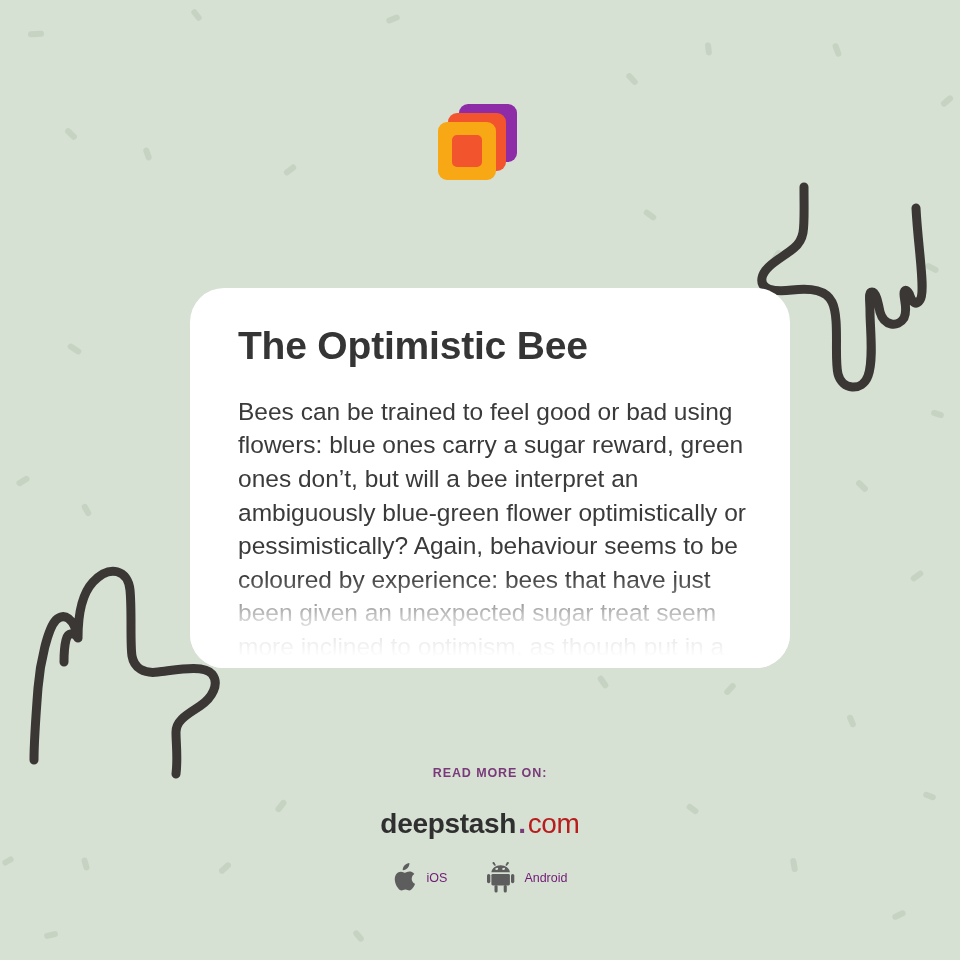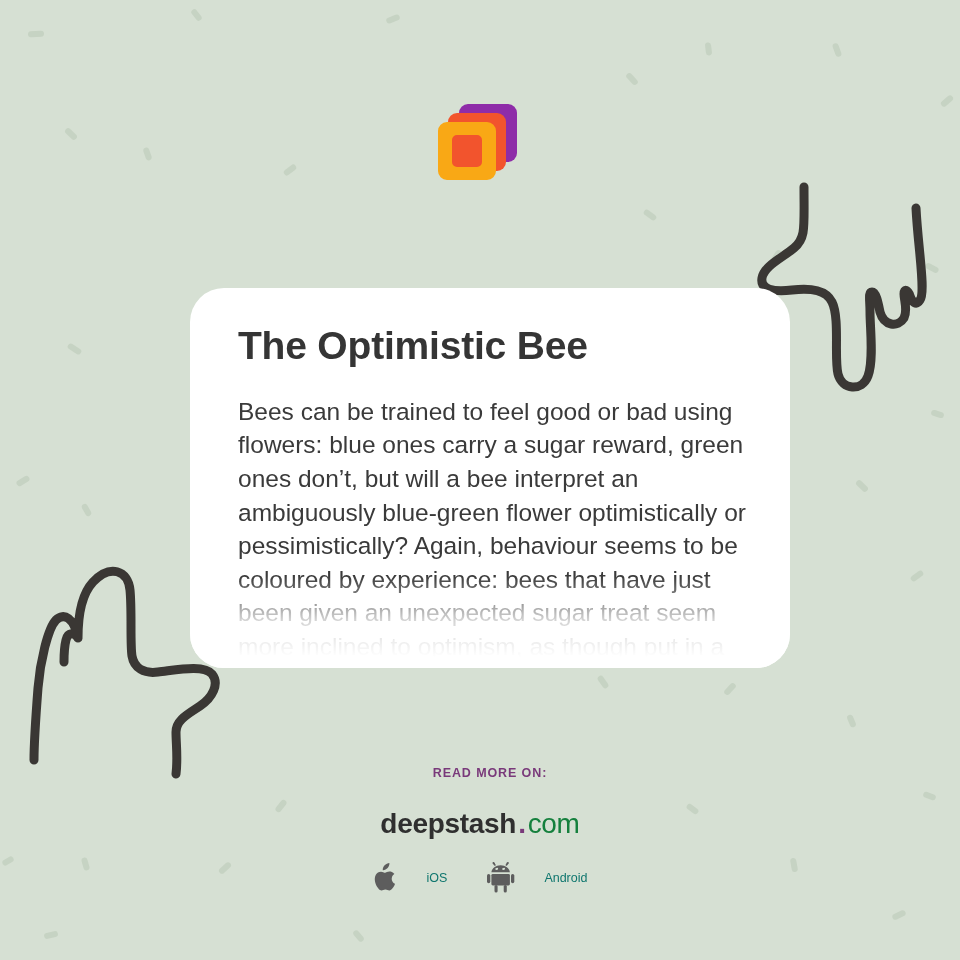--- a/index.html
+++ b/index.html
@@ -118,38 +118,37 @@
   }
   #wordmark {
     margin-top: 28px;
     font-size: 28px;
     color: #2f2f2f;
     letter-spacing: -0.3px;
     white-space: nowrap;
   }
   #wordmark .ds-name { font-weight: bold; }
   #wordmark .ds-dot  { color: #79397a; font-weight: bold; padding: 0 2px; }
-  #wordmark .ds-tld  { font-weight: normal; color: #15803d; }
+  #wordmark .ds-tld  { font-weight: normal; color: #b91c1c; }
 
   #stores {
     margin-top: 22px;
     display: flex;
     justify-content: center;
     align-items: center;
     gap: 40px;
   }
   .store {
     display: flex;
     align-items: center;
     gap: 9px;
   }
   .store-label {
     font-size: 12.5px;
-    color: #0f766e;
-    margin-left: 20px;
+    color: #701a75;
   }
   .store svg { display: block; }
 </style>
 </head>
 <body>
 
 <div id="stage">
 
   <div id="specks">
     <div class="speck" style="left:28px;top:31px;width:16px;height:6px;transform:rotate(-4deg);"></div>

